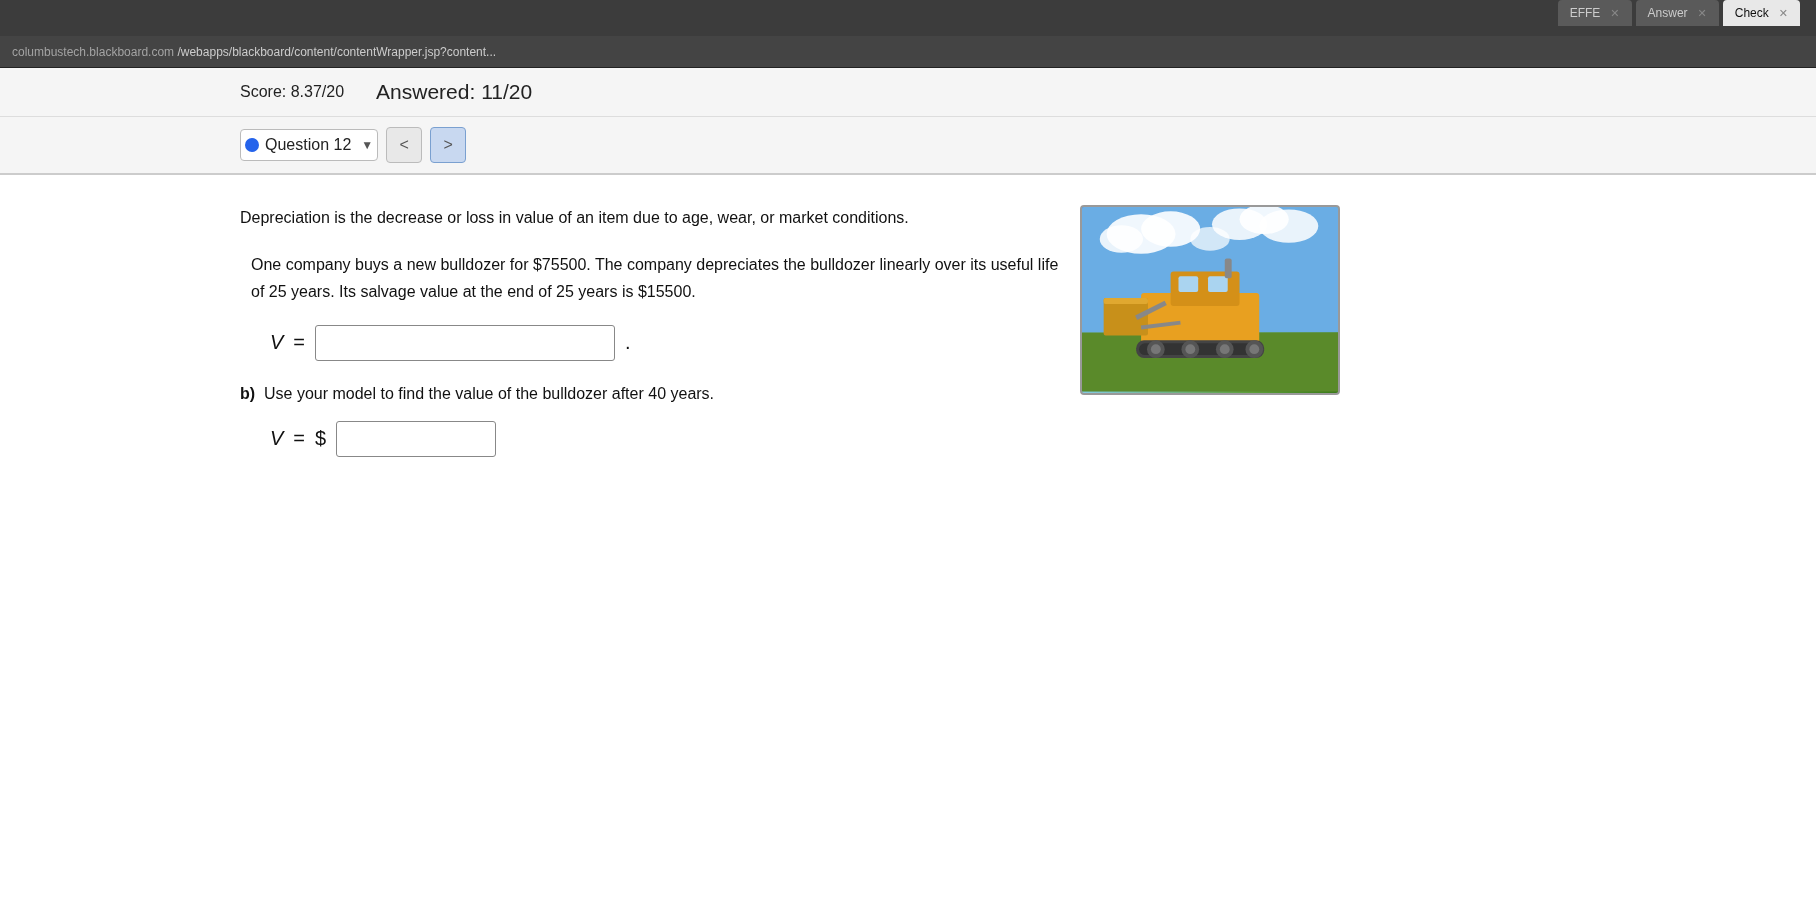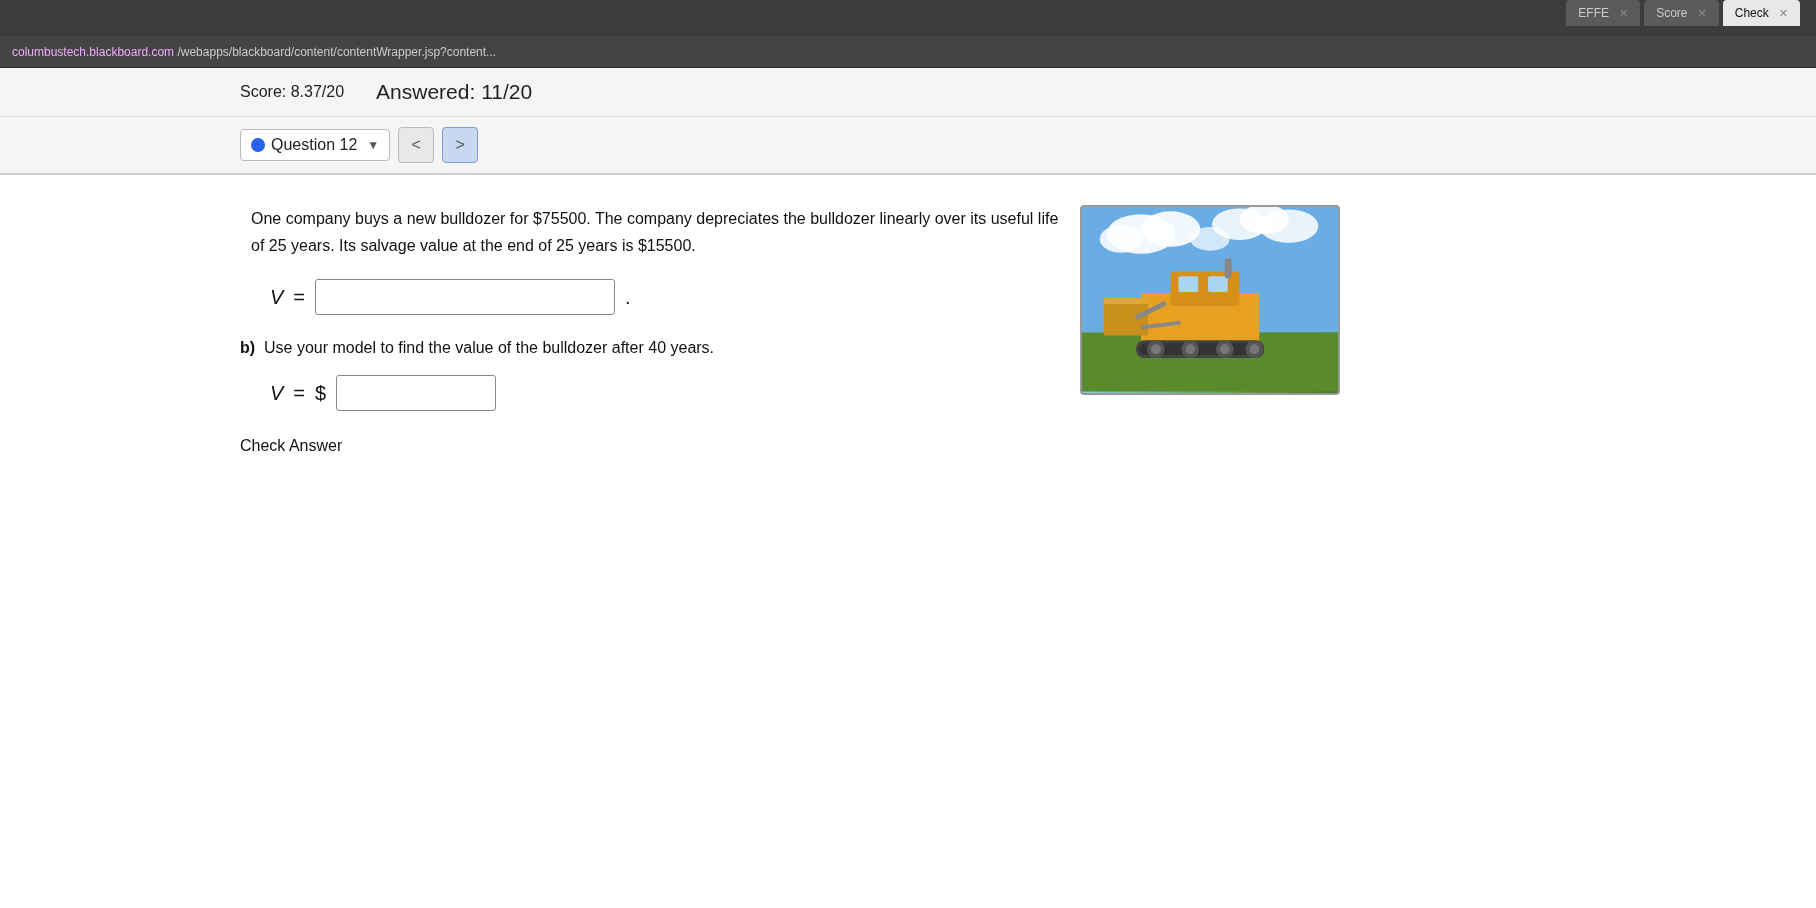--- a/index.html
+++ b/index.html
@@ -68,21 +68,21 @@
       border-bottom: 1px solid #222;
     }
 
     .url-text {
       color: #ccc;
       font-size: 12px;
       flex: 1;
     }
 
     .url-text .highlight {
-      color: #f0abfc;
+      color: #a3a3a3;
     }
 
     .content-area {
       background: #5eead4;
       flex: 1;
       display: flex;
       flex-direction: column;
     }
 
     .score-bar {
@@ -114,21 +114,21 @@
       gap: 8px;
     }
 
     .question-selector {
       display: flex;
       align-items: center;
       gap: 6px;
       background: white;
       border: 1px solid #bbb;
       border-radius: 4px;
-      padding: 6px 10px;
+      padding: 6px 4px;
       cursor: pointer;
     }
 
     .question-dot {
       width: 14px;
       height: 14px;
       background: #2563eb;
       border-radius: 50%;
       display: inline-block;
       flex-shrink: 0;
@@ -290,21 +290,21 @@
   <div class="tab-bar">
     <div style="flex:1; display:flex; align-items:center; gap:4px;">
       
     </div>
     <div style="display:flex; align-items:center; gap:4px; margin-right: 8px;">
       <div class="tab">
         <span>EFFE</span>
         <span class="tab-close">✕</span>
       </div>
       <div class="tab">
-        <span>Score</span>
+        <span>Answer</span>
         <span class="tab-close">✕</span>
       </div>
       <div class="tab active">
         <span>Check</span>
         <span class="tab-close">✕</span>
       </div>
     </div>
   </div>
 
   <div class="url-bar">
@@ -382,20 +382,21 @@
             <circle cx="145" cy="147" r="9" fill="#555"></circle>
             <circle cx="145" cy="147" r="5" fill="#777"></circle>
             <circle cx="175" cy="147" r="9" fill="#555"></circle>
             <circle cx="175" cy="147" r="5" fill="#777"></circle>
 
             <line x1="85" y1="100" x2="55" y2="115" stroke="#888" stroke-width="5"></line>
             <line x1="100" y1="120" x2="60" y2="125" stroke="#888" stroke-width="4"></line>
           </svg>
         </div>
 
+        <p class="intro-text">Depreciation is the decrease or loss in value of an item due to age, wear, or market conditions.</p>
 
         <p class="problem-text">One company buys a new bulldozer for $75500. The company depreciates the bulldozer linearly over its useful life of 25 years. Its salvage value at the end of 25 years is $15500.</p>
 
         <div style="clear:none;">
           <div class="equation-row">
             <span class="eq-var">V</span>
             <span class="eq-equals">=</span>
             <input class="eq-input" type="text" value="" placeholder="" style="">
             <span class="period-text">.</span>
           </div>
@@ -409,20 +410,17 @@
             </span>
           </p>
           <div class="equation-row">
             <span class="eq-var">V</span>
             <span class="eq-equals">=</span>
             <span class="eq-equals">$</span>
             <input class="eq-input-dollar" type="text" value="" placeholder="" style="">
           </div>
         </div>
 
-        <div style="margin-top: 16px;">
-          <button class="check-answer-btn">Check Answer</button>
-        </div>
 
       </div>
     </div>
   </div>
 </div>
 
 </body></html>

